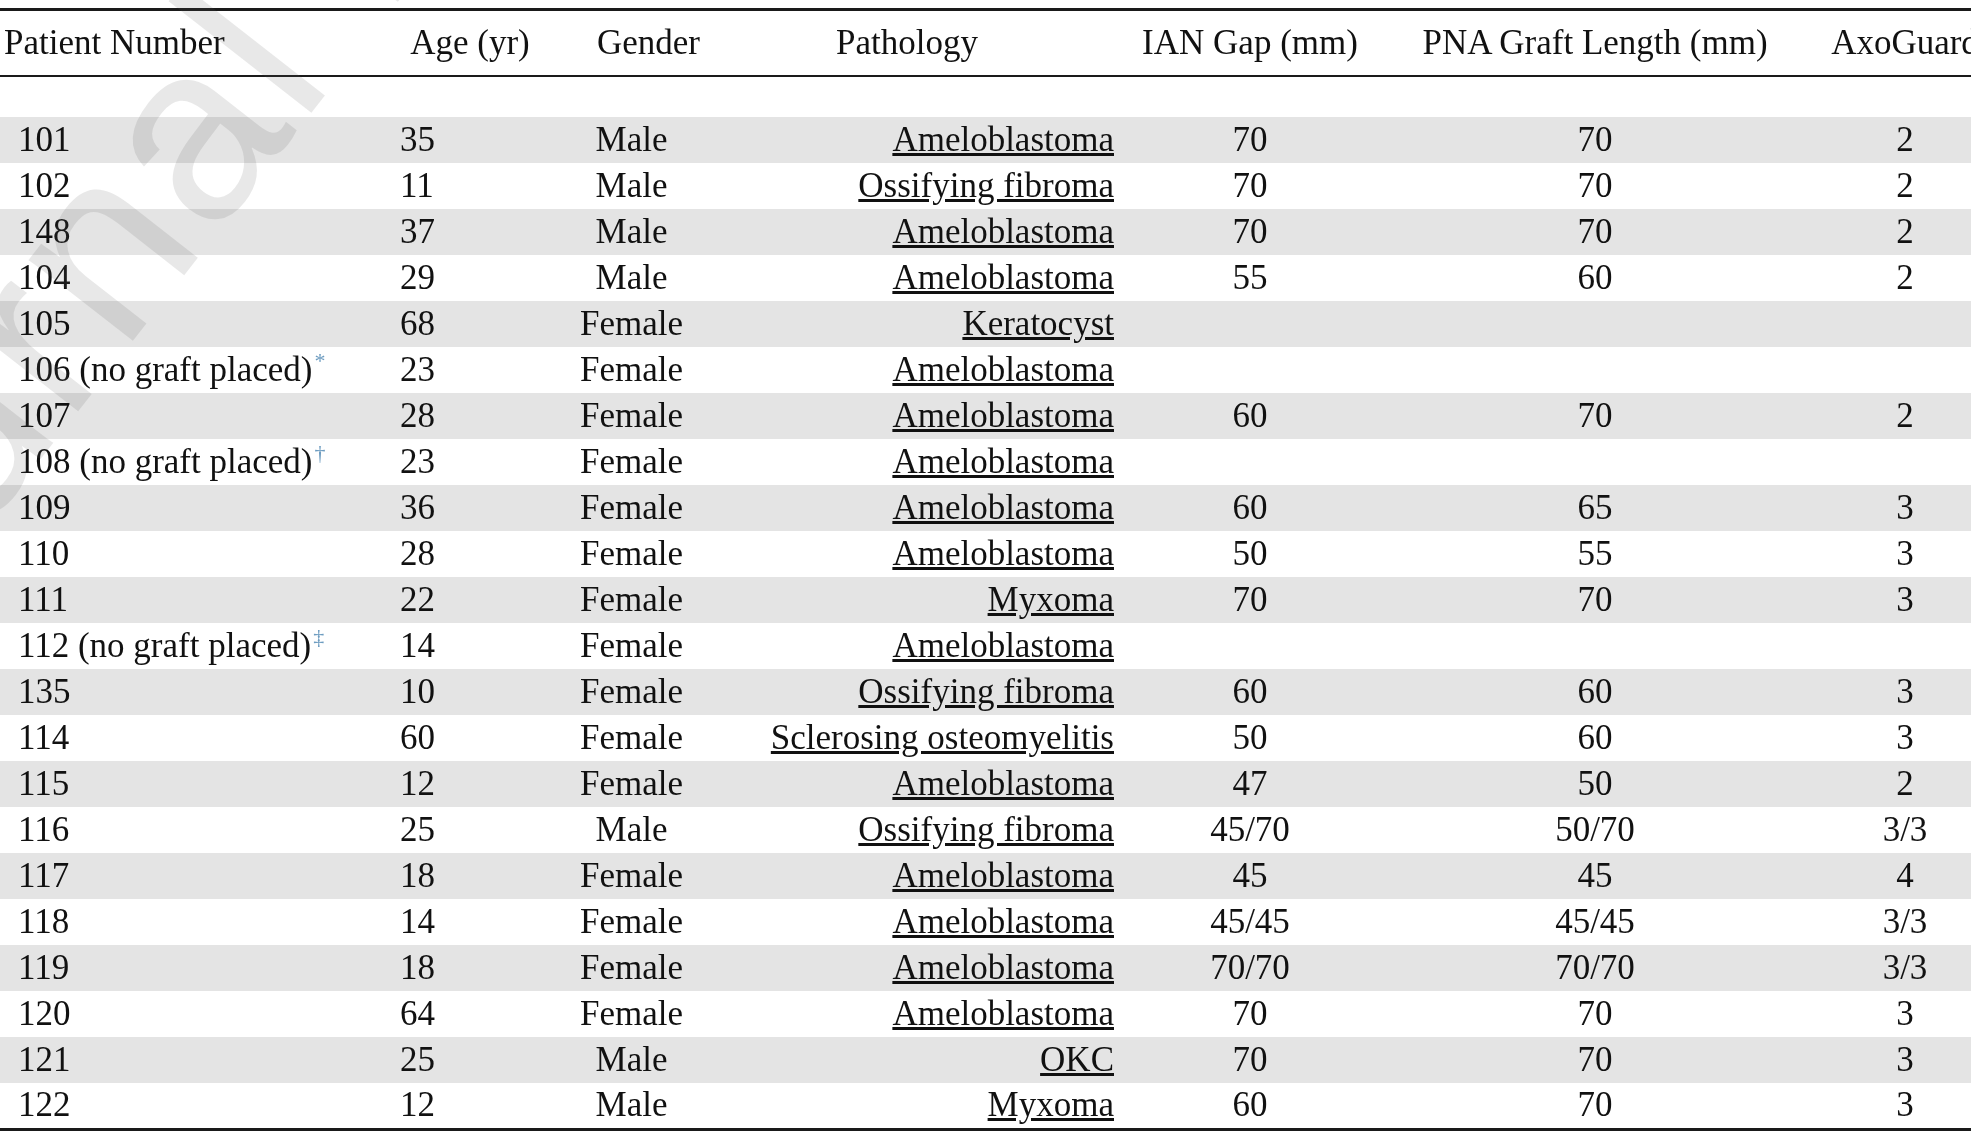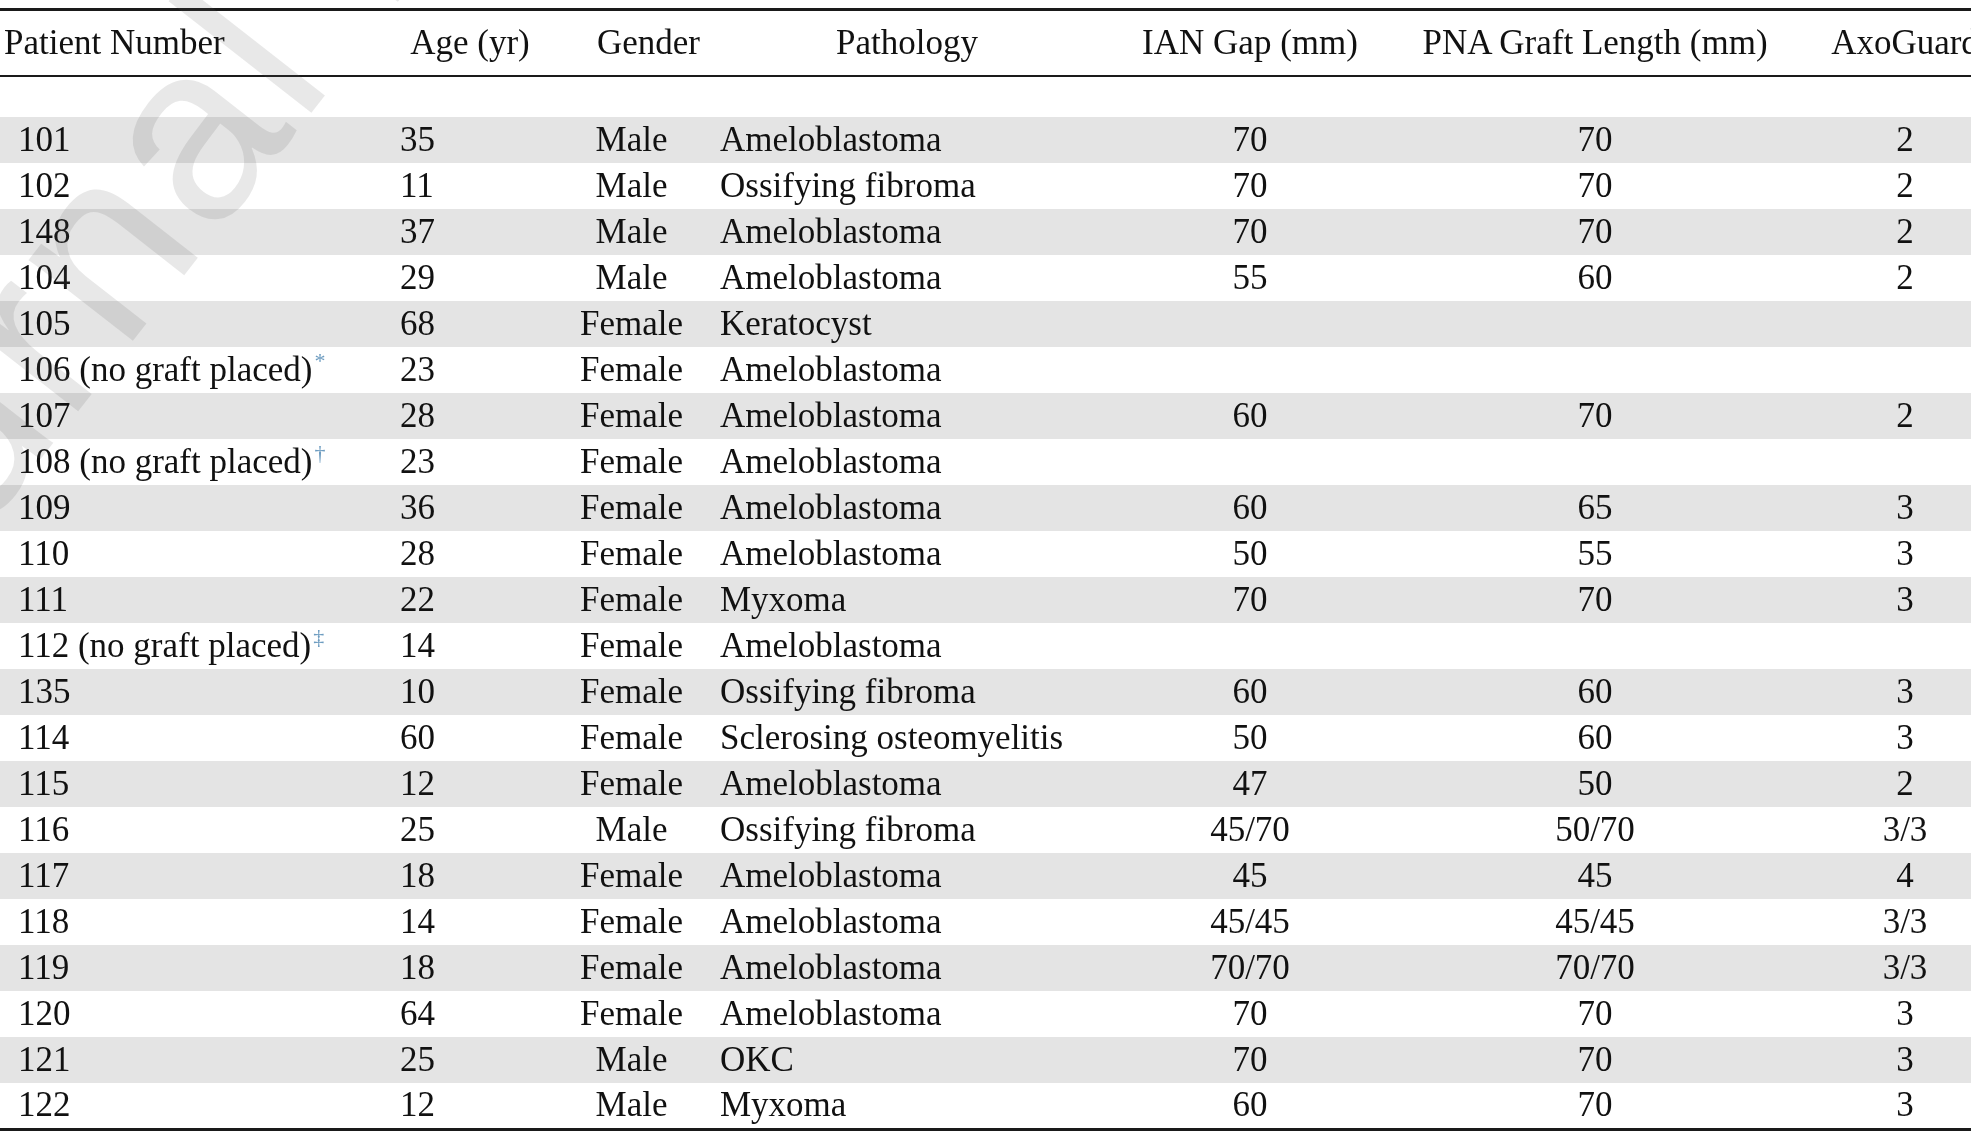--- a/index.html
+++ b/index.html
@@ -59,21 +59,21 @@
   td {
     font-size: 35px;
     vertical-align: middle;
     white-space: nowrap;
     overflow: visible;
     padding: 0;
   }
   td.c0 { text-align: left; padding-left: 18px; }
   td.c1 { text-align: left; }
   td.c2 { text-align: center; padding-left: 23px; }
-  td.c3 { text-align: left; padding-left: 20px; }
+  td.c3 { text-align: right; padding-left: 20px; text-decoration: underline; }
   td.c4, td.c5, td.c6 { text-align: center; }
   sup.marker {
     font-size: 22px;
     margin-left: 2px;
     vertical-align: super;
     line-height: 0;
   }
 </style>
 </head>
 <body>

